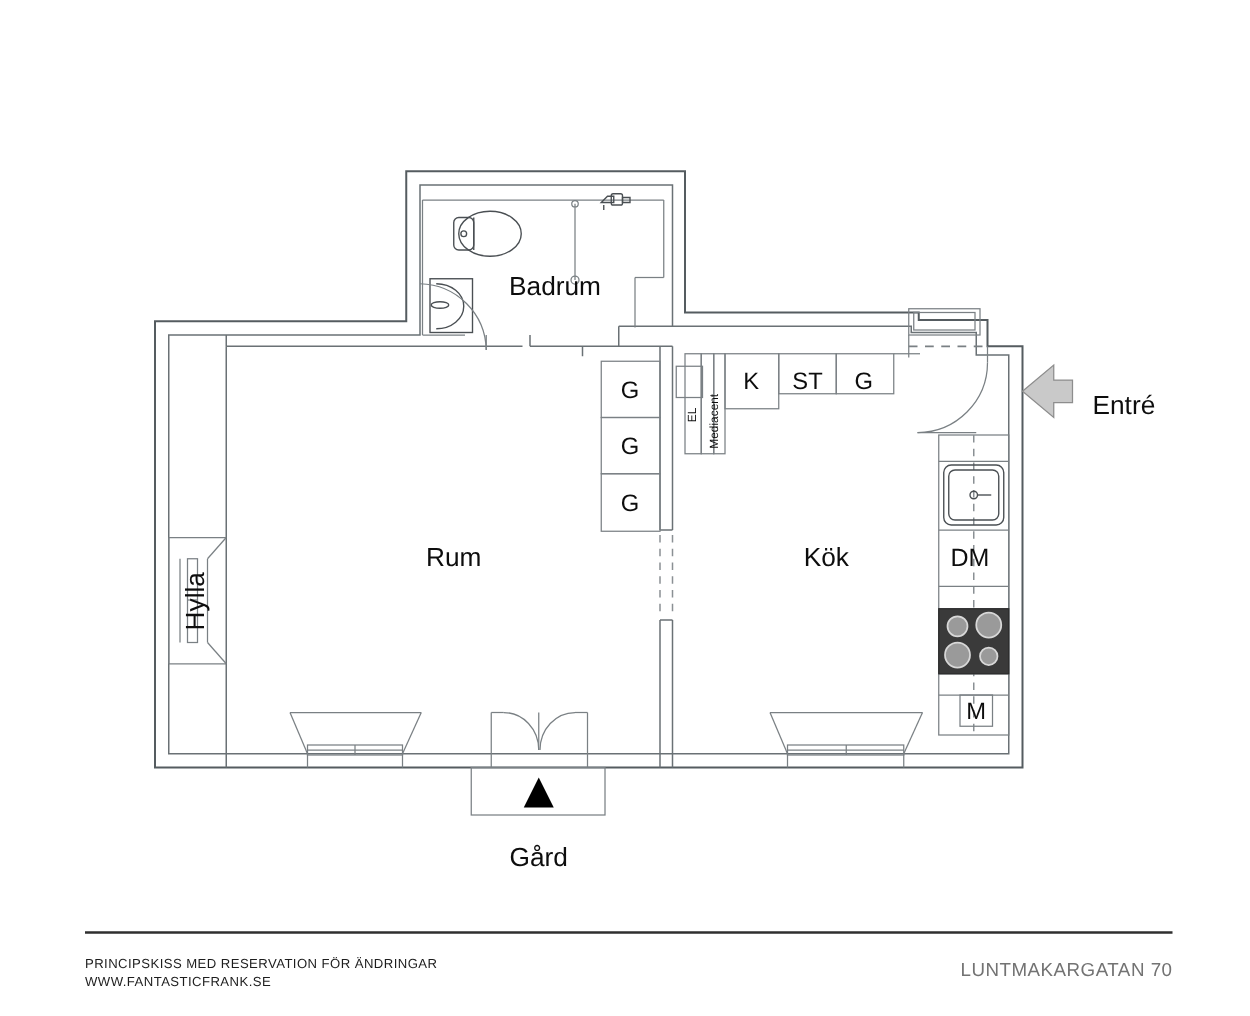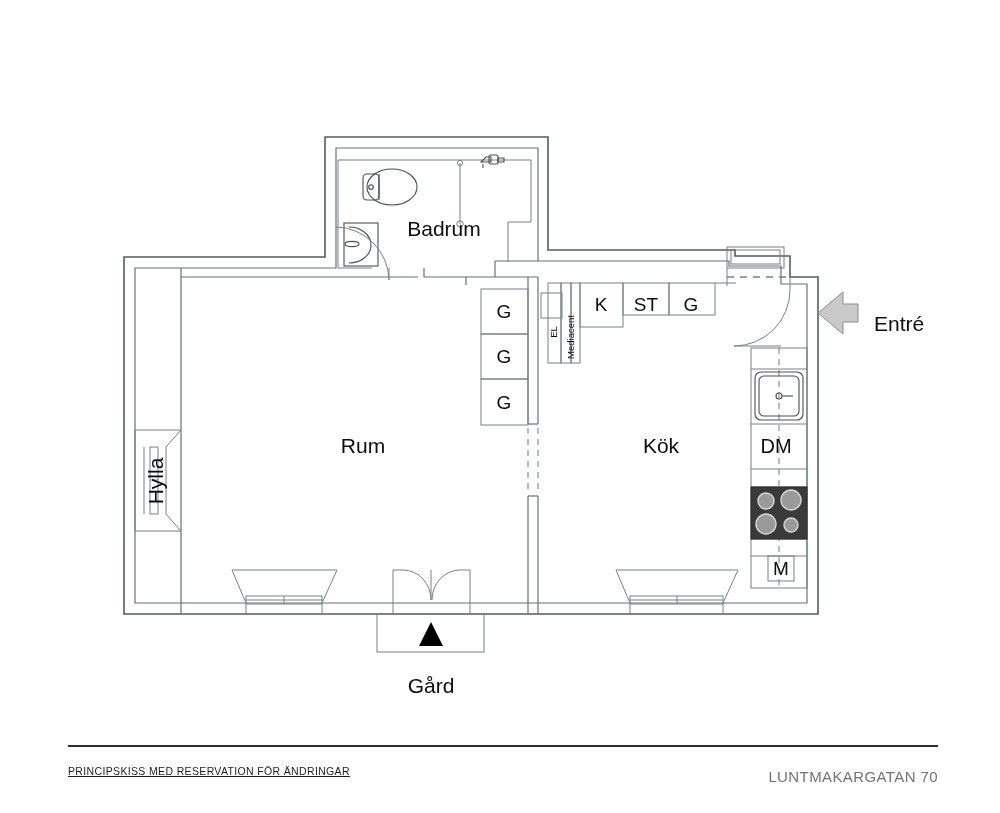--- a/index.html
+++ b/index.html
@@ -63,21 +63,21 @@
     justify-content: space-between;
     align-items: flex-start;
     margin-top: 17px;
   }
   .footer-left {
     font-size: 10.5px;
     letter-spacing: 0.35px;
     color: #1d1d1d;
     line-height: 1.42;
   }
-  .footer-left div { white-space: nowrap; text-decoration: underline; }
+  .footer-left div { white-space: nowrap; }
   .footer-right {
     font-size: 15px;
     font-weight: normal;
     letter-spacing: 0.4px;
     color: #737373;
     white-space: nowrap;
     padding-top: 4px;
   }
 </style>
 </head>
@@ -327,16 +327,17 @@
   </g>
 
 </svg>
 </div>
 
 <div class="footer">
   <div class="footer-rule"></div>
   <div class="footer-row">
     <div class="footer-left">
       <div>PRINCIPSKISS MED RESERVATION FÖR ÄNDRINGAR</div>
+      <div>WWW.FANTASTICFRANK.SE</div>
     </div>
     <div class="footer-right">LUNTMAKARGATAN 70</div>
   </div>
 </div>
 
 </body></html>

